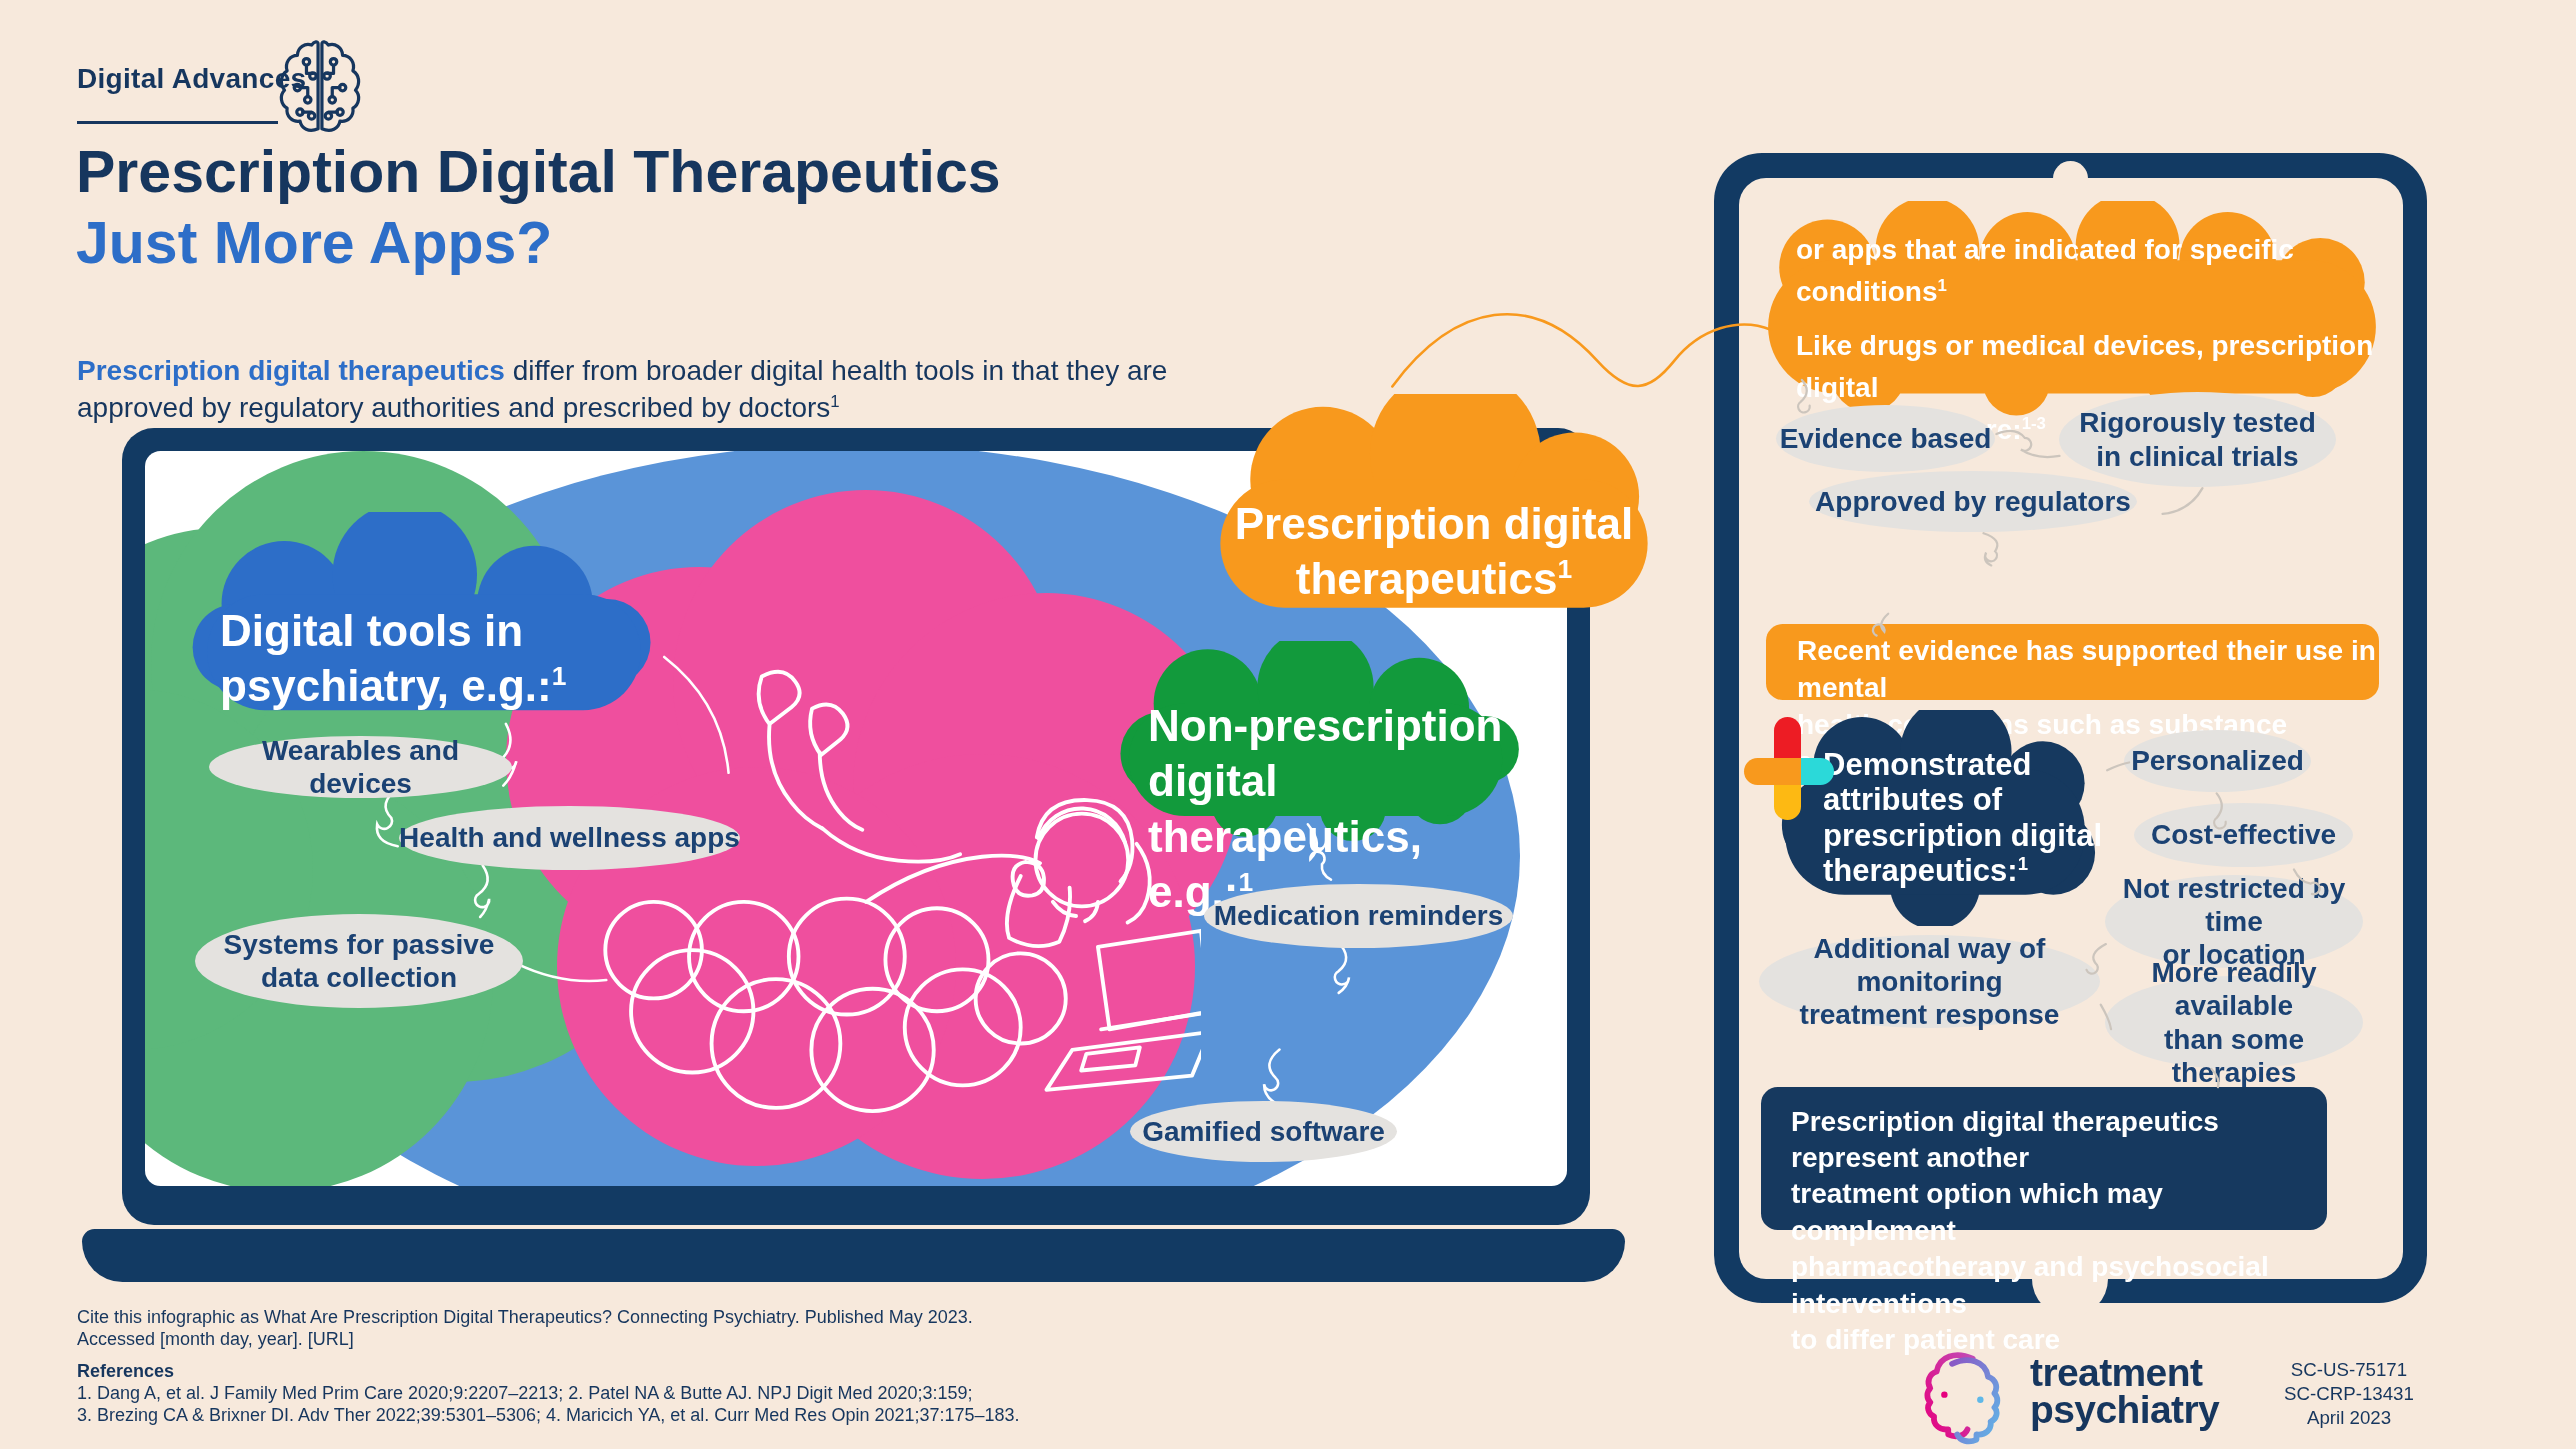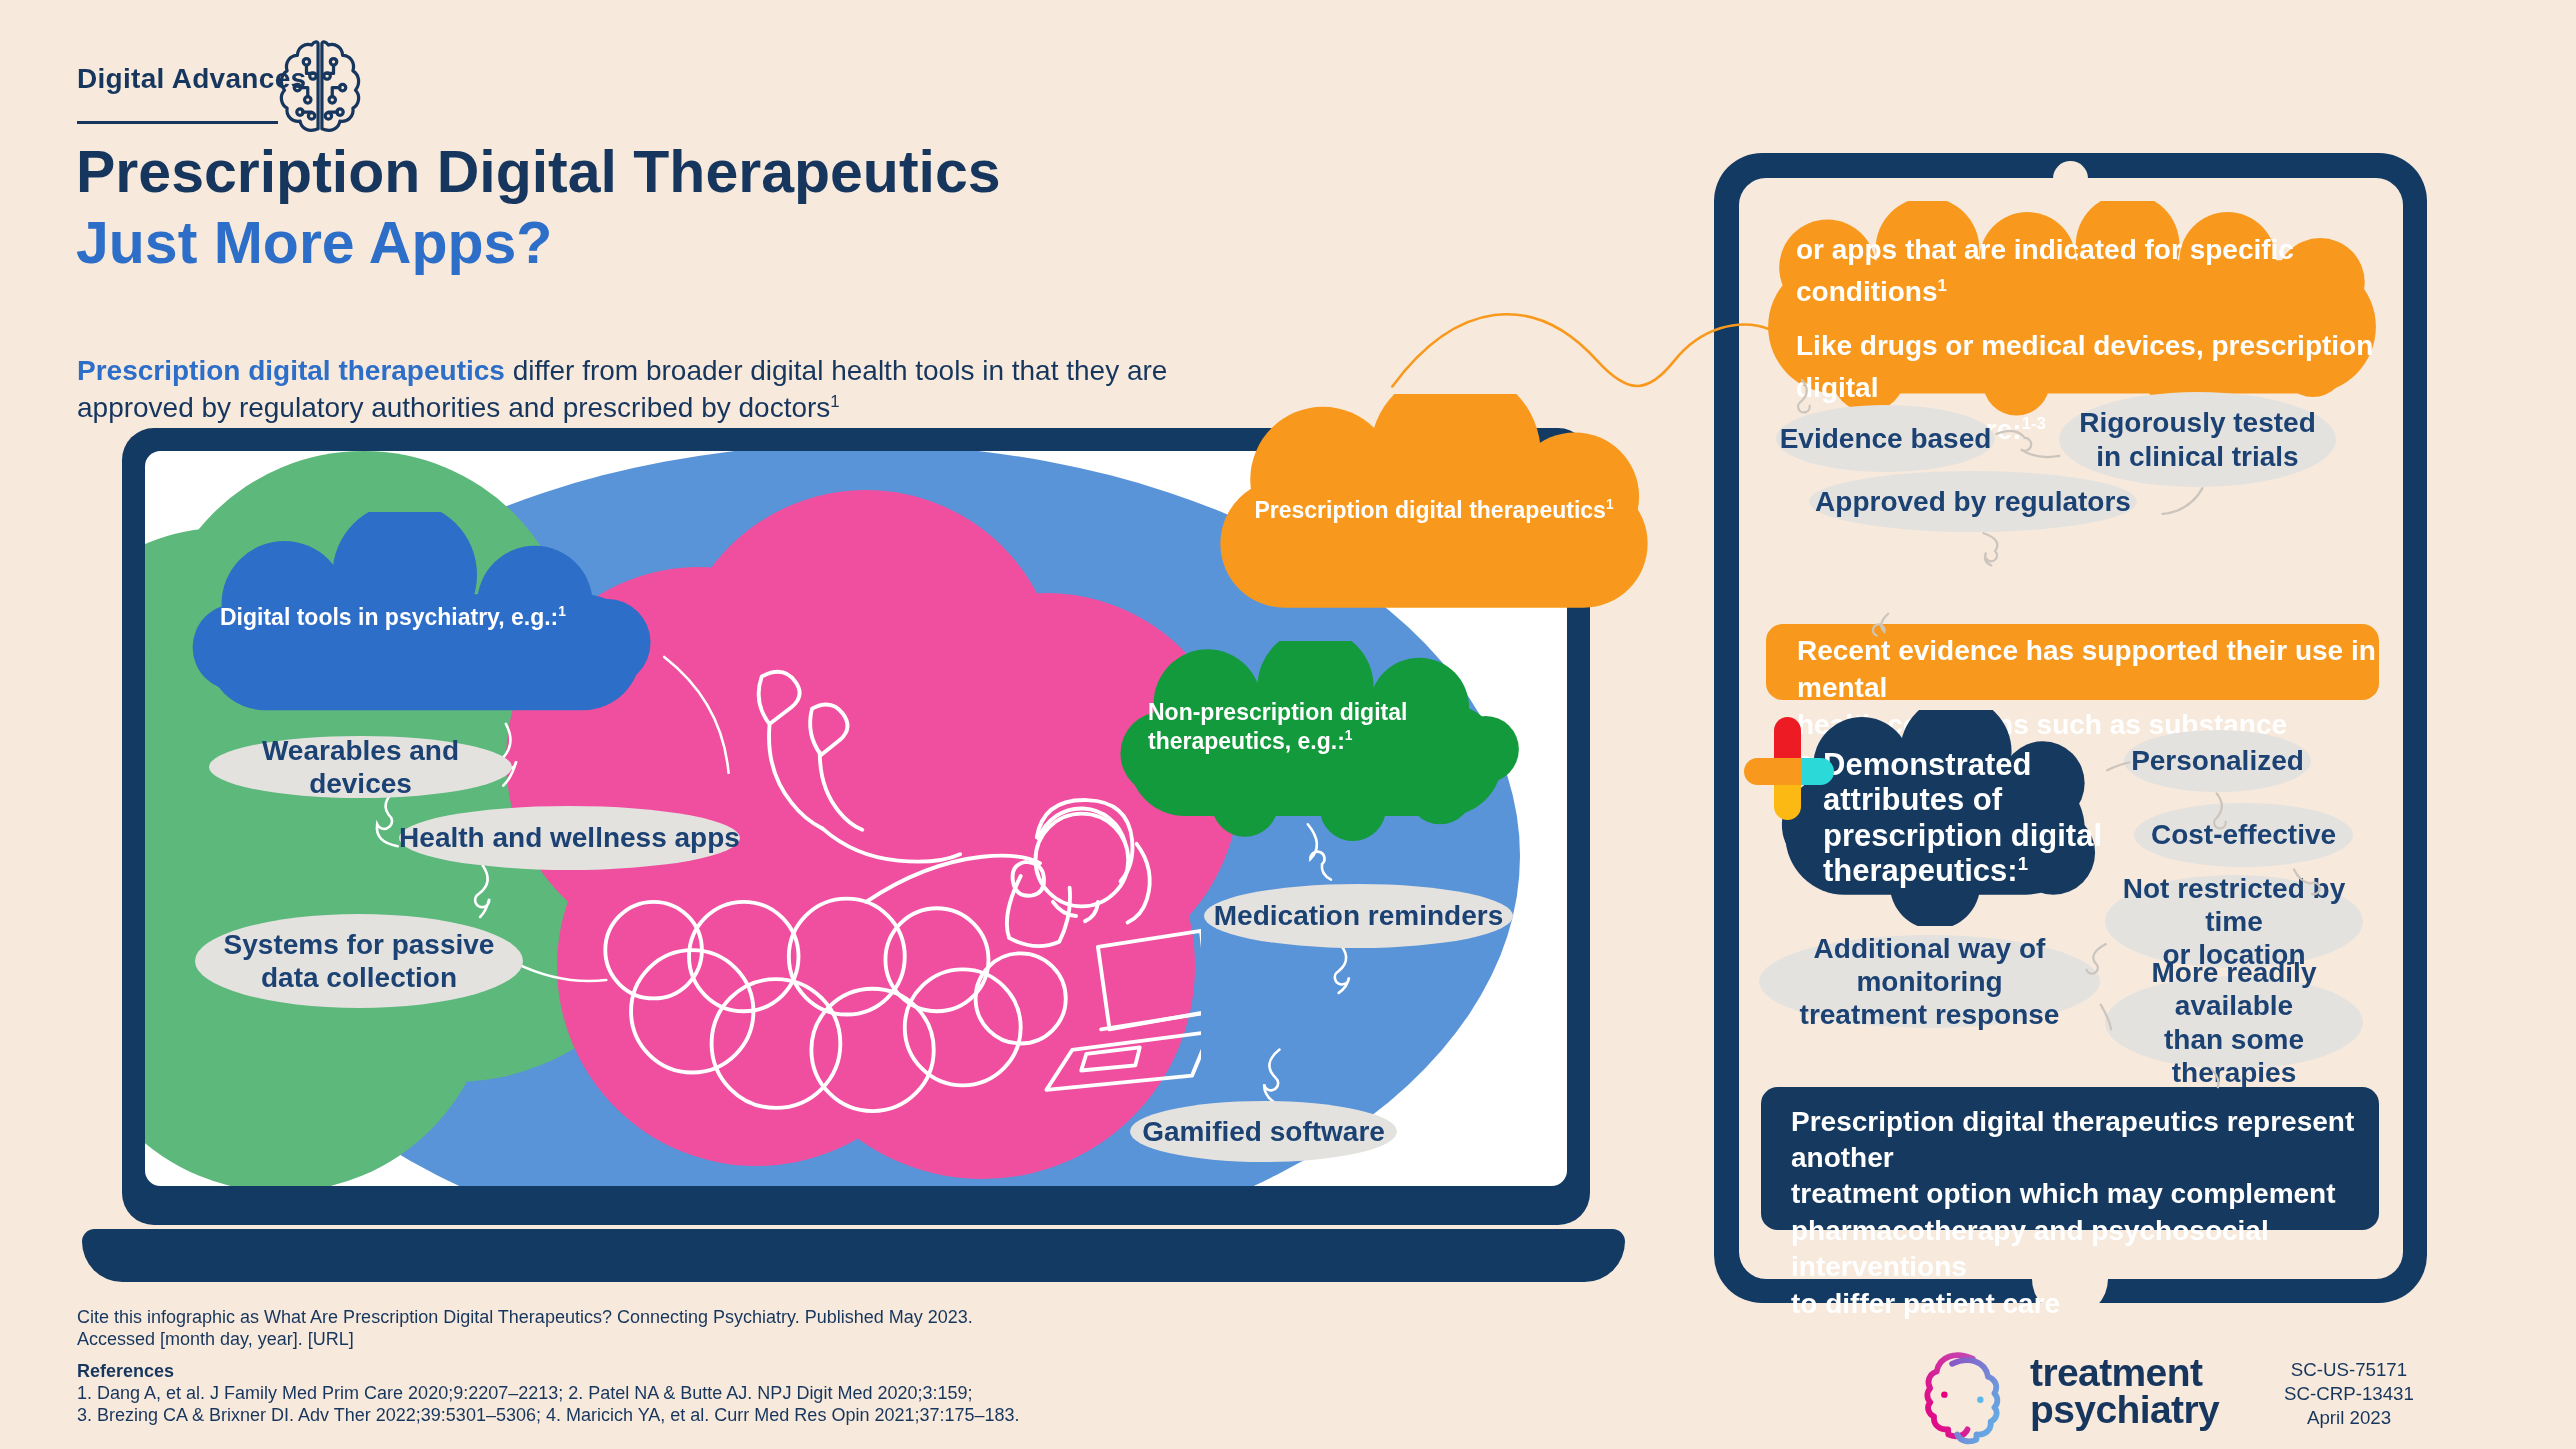--- a/index.html
+++ b/index.html
@@ -16,21 +16,21 @@
   .intro{font-size:28px;line-height:1.32;color:#16365E;}
   .intro-lead{font-weight:bold;color:#2D6EC8;}
 
   
   .laptop-frame{background:#123A63;border-radius:32px;}
   .screen{position:absolute;left:23px;top:23px;right:23px;bottom:39px;background:#FFFFFF;
           border-radius:15.5px;overflow:hidden;}
   .laptop-base{background:#123A63;border-radius:16.7px 16.7px 54px 54px;}
   .blob{position:absolute;border-radius:50%;}
 
-  .cloud-label{color:#FFFFFF;font-weight:bold;font-size:23px;line-height:1.26;}
+  .cloud-label{color:#FFFFFF;font-weight:bold;font-size:44px;line-height:1.26;}
   .bubble{position:absolute;background:#E4E2DF;border-radius:50%;display:flex;align-items:center;
           justify-content:center;text-align:center;color:#1B4273;font-weight:600;font-size:28px;
           line-height:1.18;white-space:pre-line;}
 
   
   .tablet-frame{background:#123A63;border-radius:48px;}
   .tablet-inner{position:absolute;left:24.5px;top:24.5px;right:24.5px;bottom:24.5px;background:#F7E9DC;border-radius:27px;}
   .tablet-bump{position:absolute;background:#F7E9DC;border-radius:50%;}
   .banner{background:#F8991D;border-radius:16.7px;color:#fff;font-weight:bold;font-size:28px;line-height:1.32;}
   .navy-box{background:#16395F;border-radius:16.7px;color:#fff;font-weight:bold;font-size:28px;line-height:1.3;}
@@ -273,21 +273,21 @@
 
   <div class="bubble" style="left:2124px;top:730px;width:187px;height:62px;">Personalized</div>
   <div class="bubble" style="left:2134px;top:803px;width:219px;height:64px;">Cost-effective</div>
   <div class="bubble" style="left:2105px;top:875px;width:258px;height:93px;">Not restricted by time
 or location</div>
   <div class="bubble" style="left:1759px;top:935px;width:341px;height:93px;">Additional way of monitoring
 treatment response</div>
   <div class="bubble" style="left:2105px;top:976px;width:258px;height:93px;">More readily available
 than some therapies</div>
 
-  <div class="abs navy-box" style="left:1761px;top:1087px;width:618px;height:143px;padding:16.7px 0 0 30px;box-sizing:border-box;">
+  <div class="abs navy-box" style="left:1761px;top:1087px;width:566px;height:143px;padding:16.7px 0 0 30px;box-sizing:border-box;">
     <div>Prescription digital therapeutics represent another</div>
     <div>treatment option which may complement</div>
     <div>pharmacotherapy and psychosocial interventions</div>
     <div>to differ patient care</div>
   </div>
 
   <svg class="abs" style="left:0;top:0;pointer-events:none;" width="2576" height="1449" viewBox="0 0 4000 2250">
     <path d="M2162,600 C2260,468 2380,450 2480,560 C2530,615 2560,610 2600,560 C2640,510 2700,492 2750,512" stroke="#F8991D" stroke-width="4" fill="none" stroke-linecap="round"></path>
     <g stroke="#CCC5BD" stroke-width="3.5" fill="none" stroke-linecap="round">
       <path d="M2798,590 q16,18 -2,34 a9,9 0 1 0 14,6"></path>

